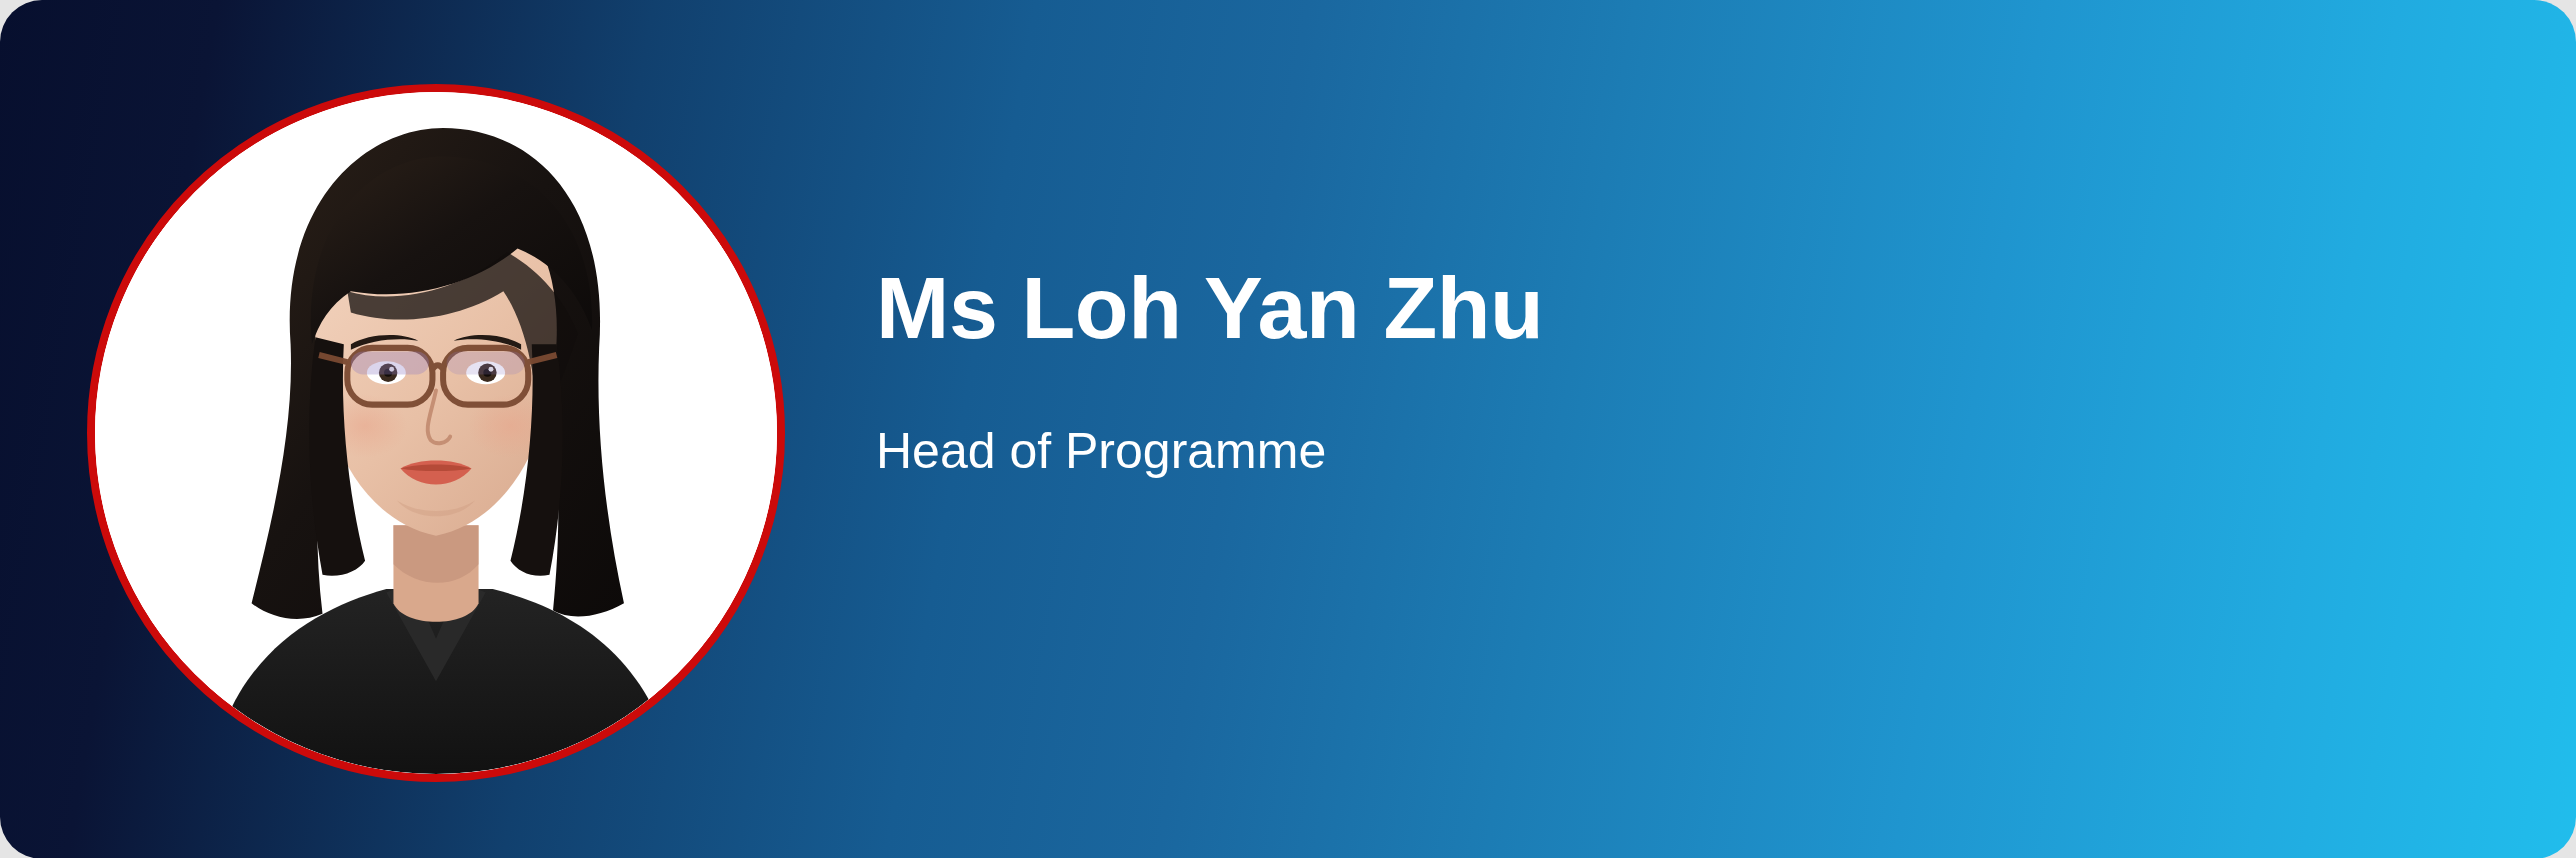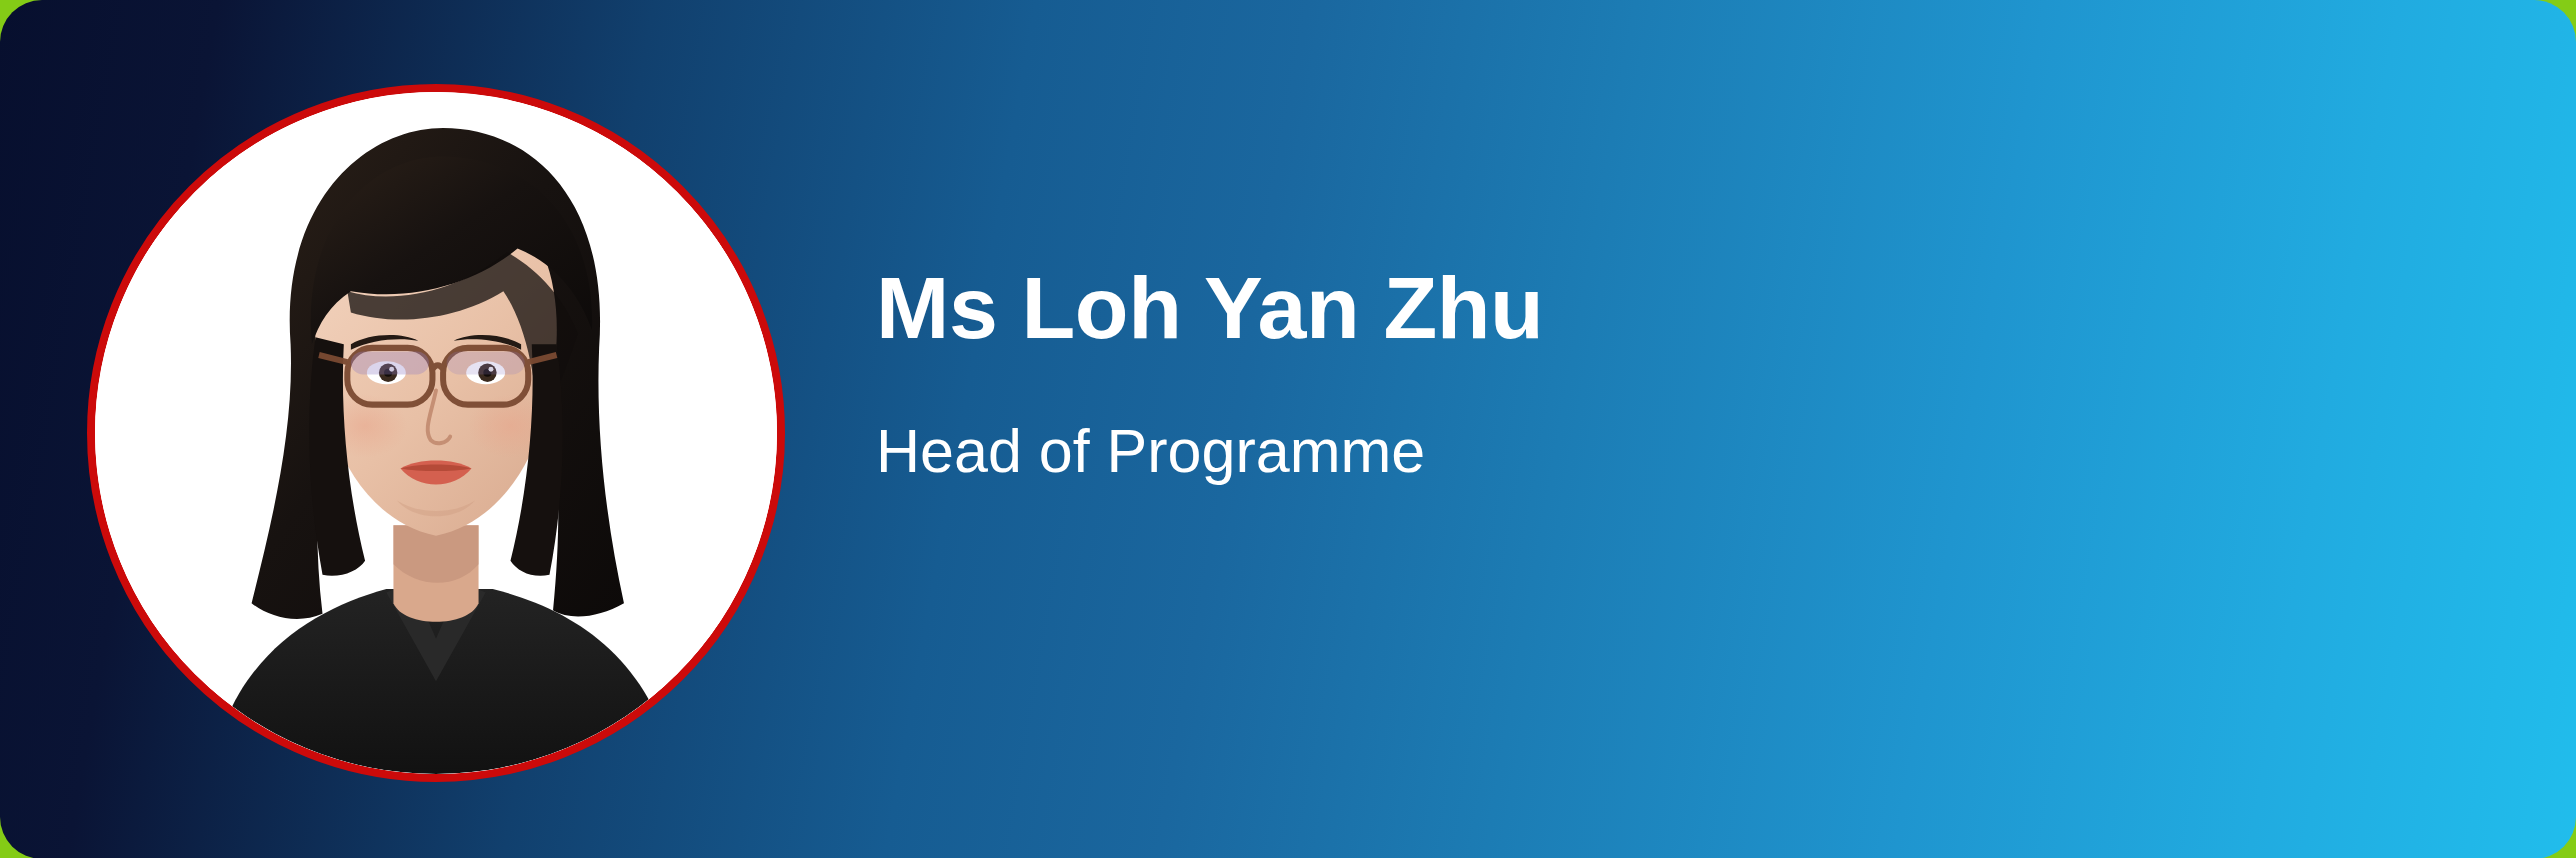--- a/index.html
+++ b/index.html
@@ -10,21 +10,21 @@
   }
   body {
     font-family: "Liberation Sans", sans-serif;
   }
 
   .stage {
     position: relative;
     width: 2576px;
     height: 859px;
     overflow: hidden;
-    background: #84cc16;
+    background: #e5e5e5;
   }
 
   
   .speaker-card {
     position: absolute;
     left: 0;
     top: 0;
     width: 2576px;
     height: 859px;
     box-sizing: border-box;
@@ -91,21 +91,21 @@
     color: #ffffff;
     letter-spacing: -0.4px;
     margin: 0;
     white-space: nowrap;
   }
   .speaker-meta {
     margin-top: 58px;
   }
   .speaker-role,
   .speaker-org {
-    font-size: 61px;
+    font-size: 50px;
     font-weight: normal;
     line-height: 82px;
     color: #ffffff;
     margin: 0;
     white-space: nowrap;
   }
 </style>
 </head>
 <body>
 

